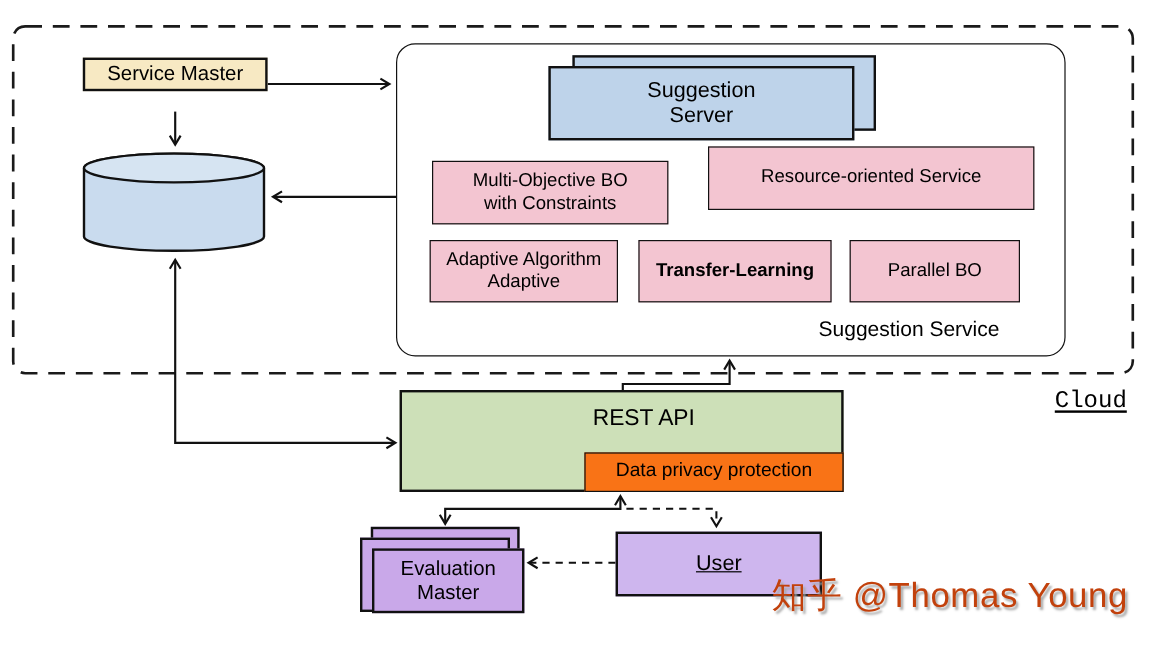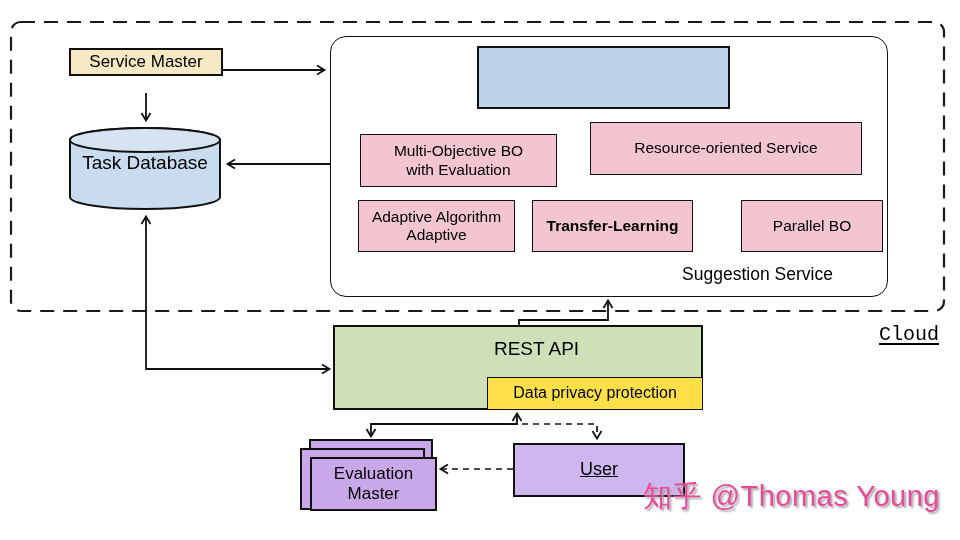--- a/index.html
+++ b/index.html
@@ -22,34 +22,34 @@
     background:#fff;border:1.6px solid #111;border-radius:16px;
   }
   .svc-label{position:absolute;left:655px;top:264px;width:205px;text-align:center;font-size:17.5px;}
   .server-back{left:477px;top:46px;width:253px;height:63px;background:#BED3EA;}
   .server-front{left:457px;top:55px;width:255px;height:62px;background:#BED3EA;font-size:18px;}
   .pink{background:#F3C5D1;border-width:1.5px;font-size:15.5px;}
   .multi{left:360px;top:134px;width:197px;height:53px;}
   .resource{left:570px;top:122px;width:272px;height:53px;margin-left:20px;}
   .adaptive{left:358px;top:200px;width:157px;height:52px;text-align:right;}
   .transfer{left:532px;top:200px;width:161px;height:52px;font-weight:bold;}
-  .parallel{left:708px;top:200px;width:142px;height:52px;margin-left:33px;}
+  .parallel{left:708px;top:200px;width:142px;height:52px;}
   .cloud-label{
     position:absolute;left:878px;top:323px;width:62px;text-align:center;font-size:20px;
     text-decoration:underline;text-underline-offset:3px;font-family:Liberation Mono, monospace;
   }
   .rest-api{left:333px;top:325px;width:370px;height:85px;background:#CDE0B8;justify-content:flex-start;padding-top:11px;font-size:19px;padding-left:37px;}
-  .privacy{left:487px;top:377px;width:216px;height:33px;background:#fde047;border-width:1.5px;font-size:16px;}
+  .privacy{left:487px;top:377px;width:216px;height:33px;background:#f97316;border-width:1.5px;font-size:16px;}
   .worker-back{left:309px;top:439px;width:124px;height:62px;background:#C9A8E9;}
   .worker-mid{left:300px;top:448px;width:125px;height:62px;background:#C9A8E9;}
   .worker-front{left:290px;top:457px;width:127px;height:54px;background:#C9A8E9;font-size:17px;margin-left:20px;}
   .user{left:513px;top:443px;width:172px;height:54px;background:#CEB6EE;font-size:18px;text-decoration:underline;}
   .watermark{
     position:absolute;left:643px;top:477px;width:310px;font-size:29px;white-space:nowrap;
-    color:#ec4899;text-shadow:2px 2px 2px #a9a9a9;letter-spacing:0.5px;
+    color:#c2410c;text-shadow:2px 2px 2px #a9a9a9;letter-spacing:0.5px;
   }
 </style>
 </head>
 <body>
 
 <div id="stage">
 
   <svg id="overlay" viewBox="0 0 960 540">
     <defs>
       <marker id="ah" viewBox="0 0 12 12" refX="9" refY="6" markerWidth="12" markerHeight="12" markerUnits="userSpaceOnUse" orient="auto-start-reverse">
@@ -73,27 +73,30 @@
   <div class="svc-label">Suggestion Service</div>
 
   <div class="box service-master">
     <span class="ln">Service Master</span>
   </div>
 
   <svg class="cyl" viewBox="0 0 154 87">
     <path d="M2,15 V72 a75,12 0 0 0 150,0 V15 a75,12 0 0 0 -150,0 z" fill="#C9DBEE" stroke="#111" stroke-width="2"></path>
     <ellipse cx="77" cy="15" rx="75" ry="12" fill="#D6E4F2" stroke="#111" stroke-width="2"></ellipse>
   </svg>
-  <div class="cyl-label">Task Database</div>
 
   <div class="box server-back"></div>
+  <div class="box server-front">
+    <span class="ln">Suggestion</span>
+    <span class="ln">Server</span>
+  </div>
 
   <div class="box pink multi">
     <span class="ln">Multi-Objective BO</span>
-    <span class="ln">with Evaluation</span>
+    <span class="ln">with Constraints</span>
   </div>
   <div class="box pink resource">
     <span class="ln">Resource-oriented Service</span>
   </div>
   <div class="box pink adaptive">
     <span class="ln">Adaptive Algorithm</span>
     <span class="ln">Adaptive</span>
   </div>
   <div class="box pink transfer">
     <span class="ln">Transfer-Learning</span>

